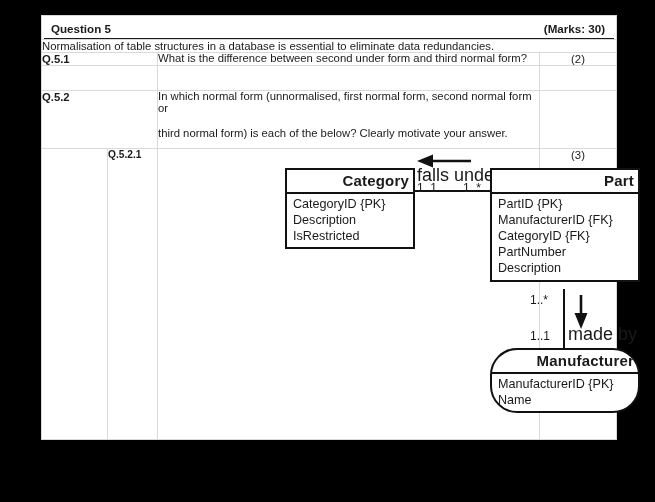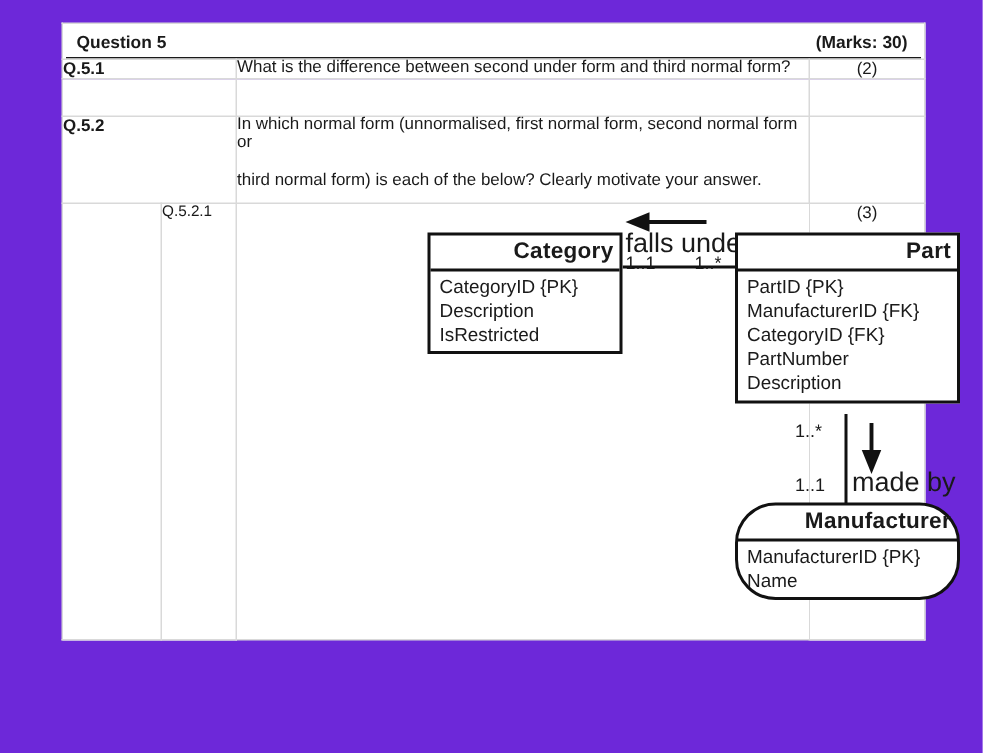--- a/index.html
+++ b/index.html
@@ -14,21 +14,21 @@
     color: #1a1a1a;
     overflow: hidden;
   }
 
   .page {
     position: absolute;
     left: 0;
     top: 0;
     width: 655px;
     height: 502px;
-    background: #6d28d9;
+    background: #000000;
   }
 
   
   .exam-table {
     position: absolute;
     left: 41px;
     top: 15px;
     width: 575px;
     border-collapse: collapse;
     table-layout: fixed;
@@ -85,21 +85,21 @@
     padding: 5px 0 5px 0;
   }
   .marks-bottom {
     font-size: 11.3px;
     text-align: center;
     padding: 0 0 6px 0;
     vertical-align: bottom;
   }
 
   .sub-label {
-    font-weight: normal;
+    font-weight: bold;
     font-size: 10.2px;
     padding: 5px 0 0 6px;
     white-space: nowrap;
   }
 
   .diagram-cell {
     position: relative;
     height: 290px;
     padding: 0;
   }
@@ -176,20 +176,23 @@
 
       <tr>
         <td class="hdr-cell" colspan="4">
           <div class="hdr-inner">
             <span>Question 5</span>
             <span>(Marks: 30)</span>
           </div>
         </td>
       </tr>
 
+      <tr>
+        <td class="intro-cell" colspan="4">Normalisation of table structures in a database is essential to eliminate data redundancies.</td>
+      </tr>
 
       <tr>
         <td class="qlabel" colspan="2">Q.5.1</td>
         <td class="qtext">What is the difference between second under form and third normal form?</td>
         <td class="marks">(2)</td>
       </tr>
 
       <tr>
         <td class="qlabel" colspan="2" style="height:24px"></td>
         <td class="qtext"></td>

